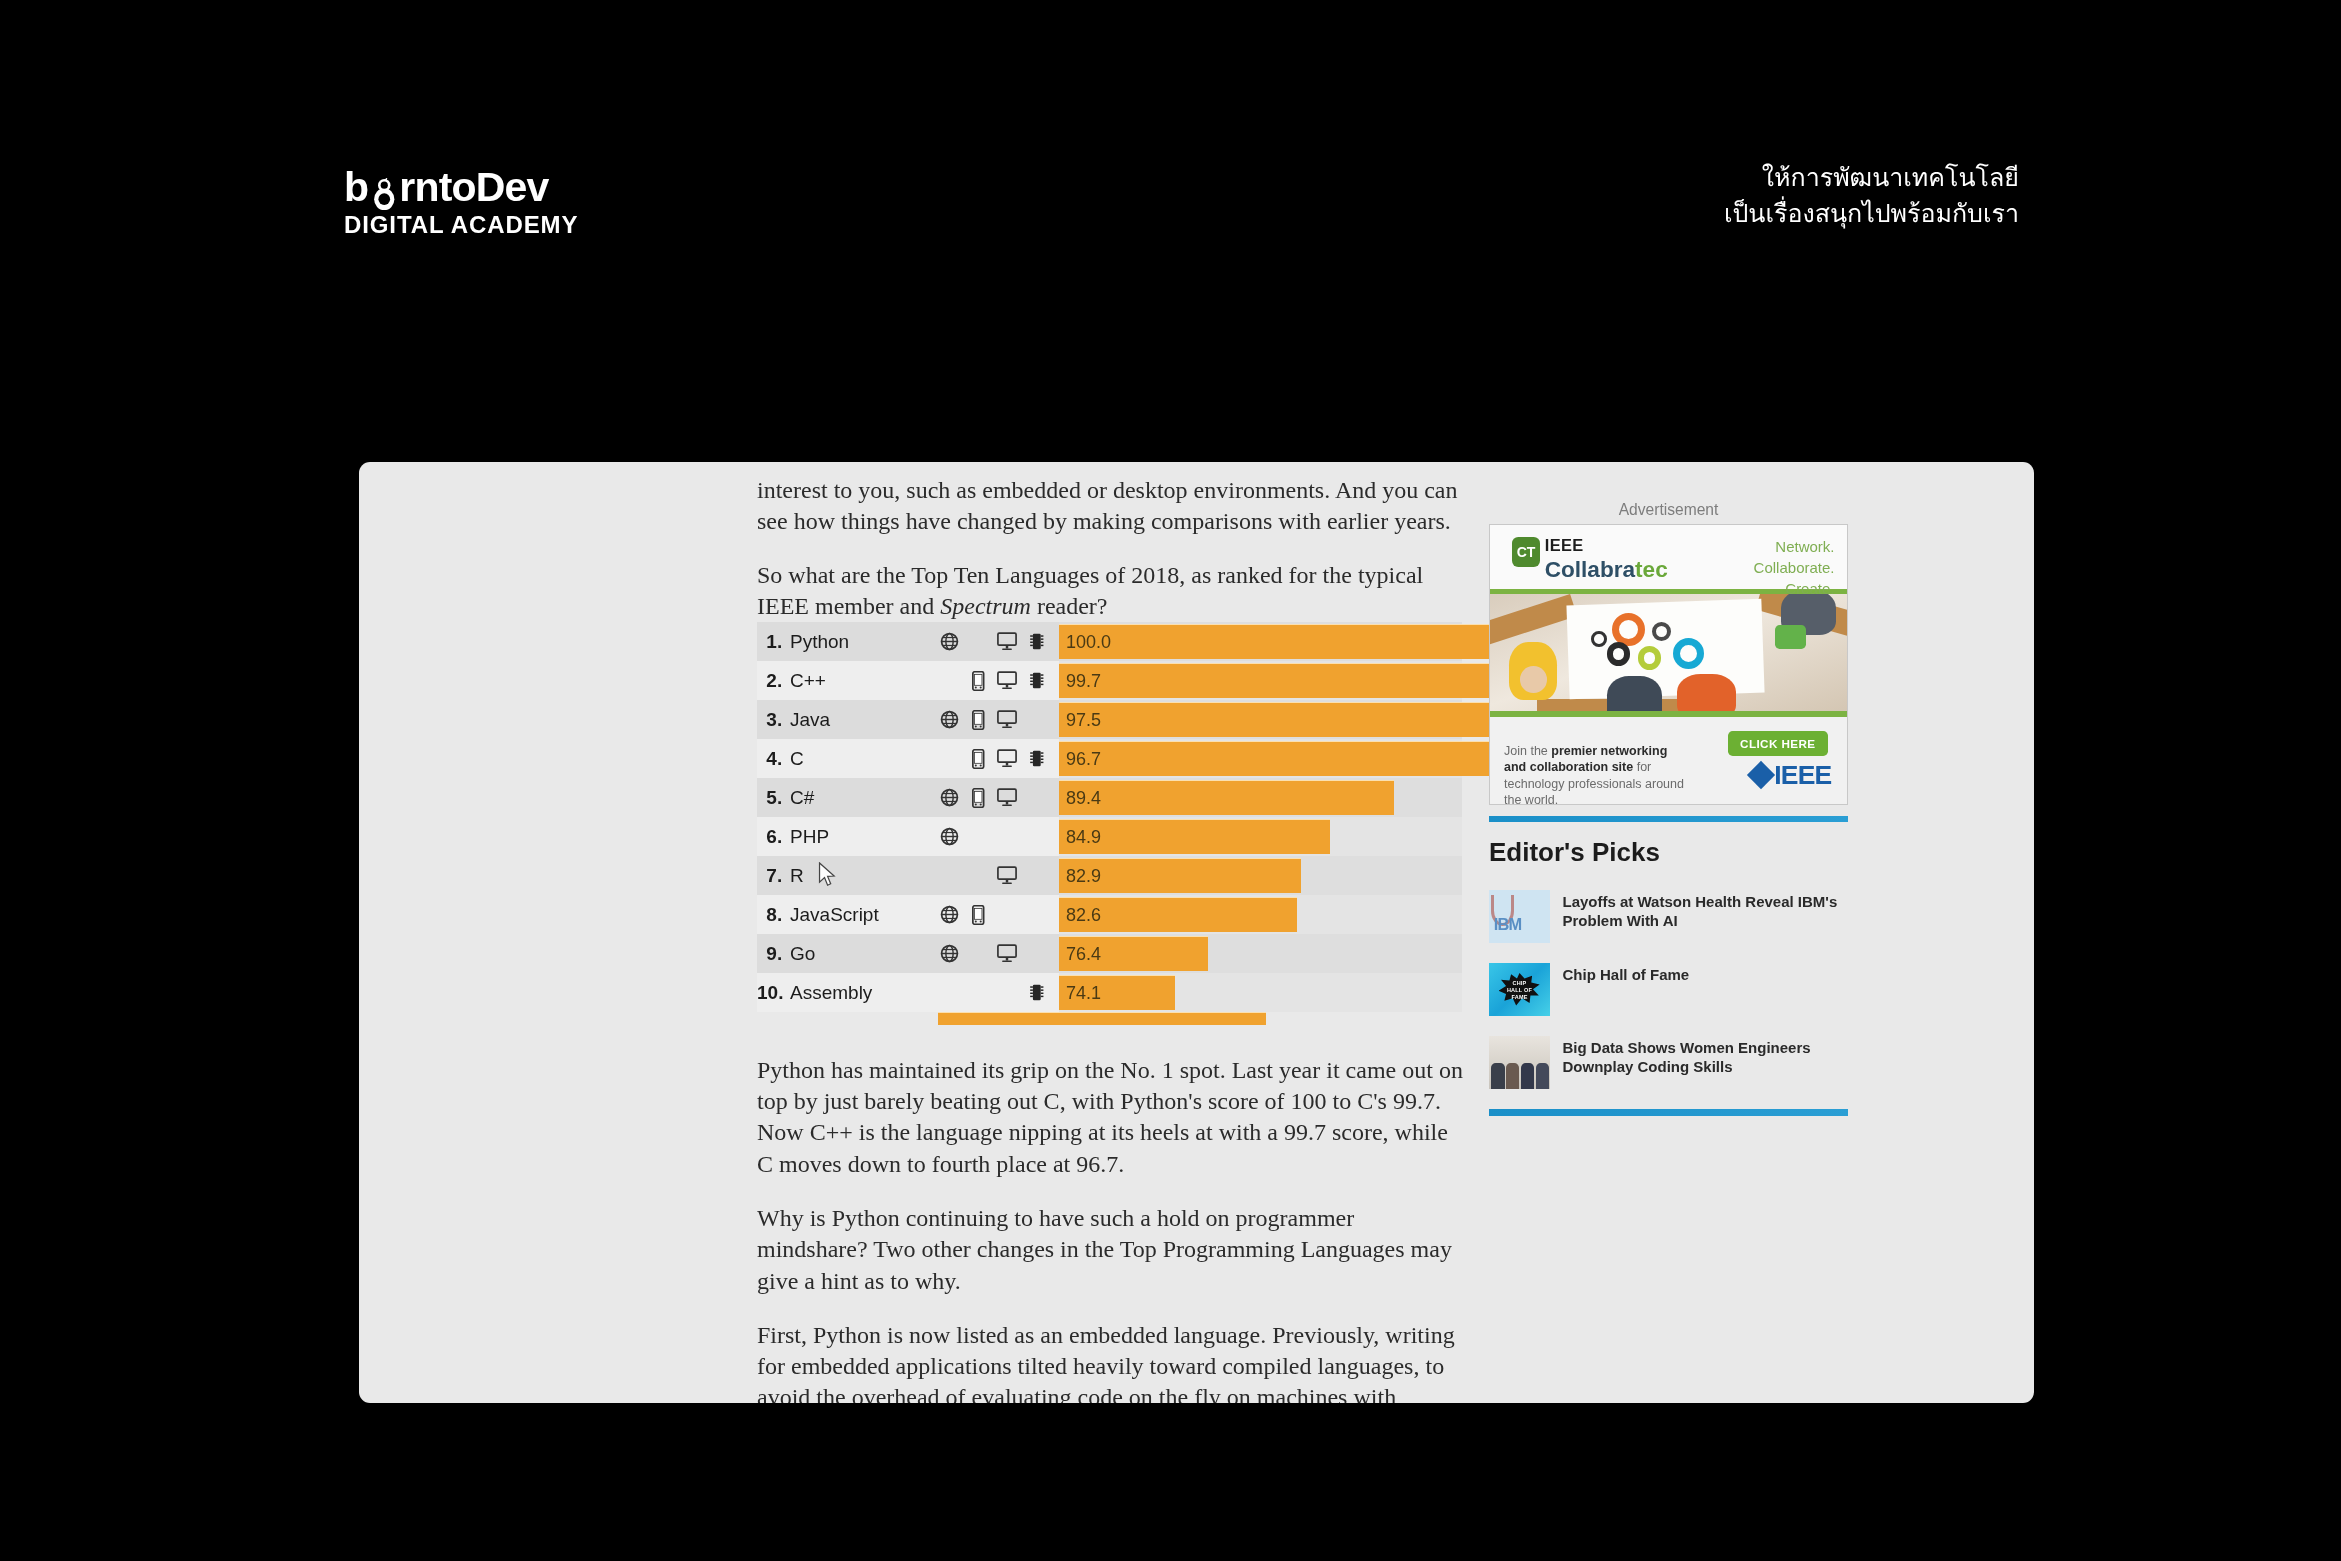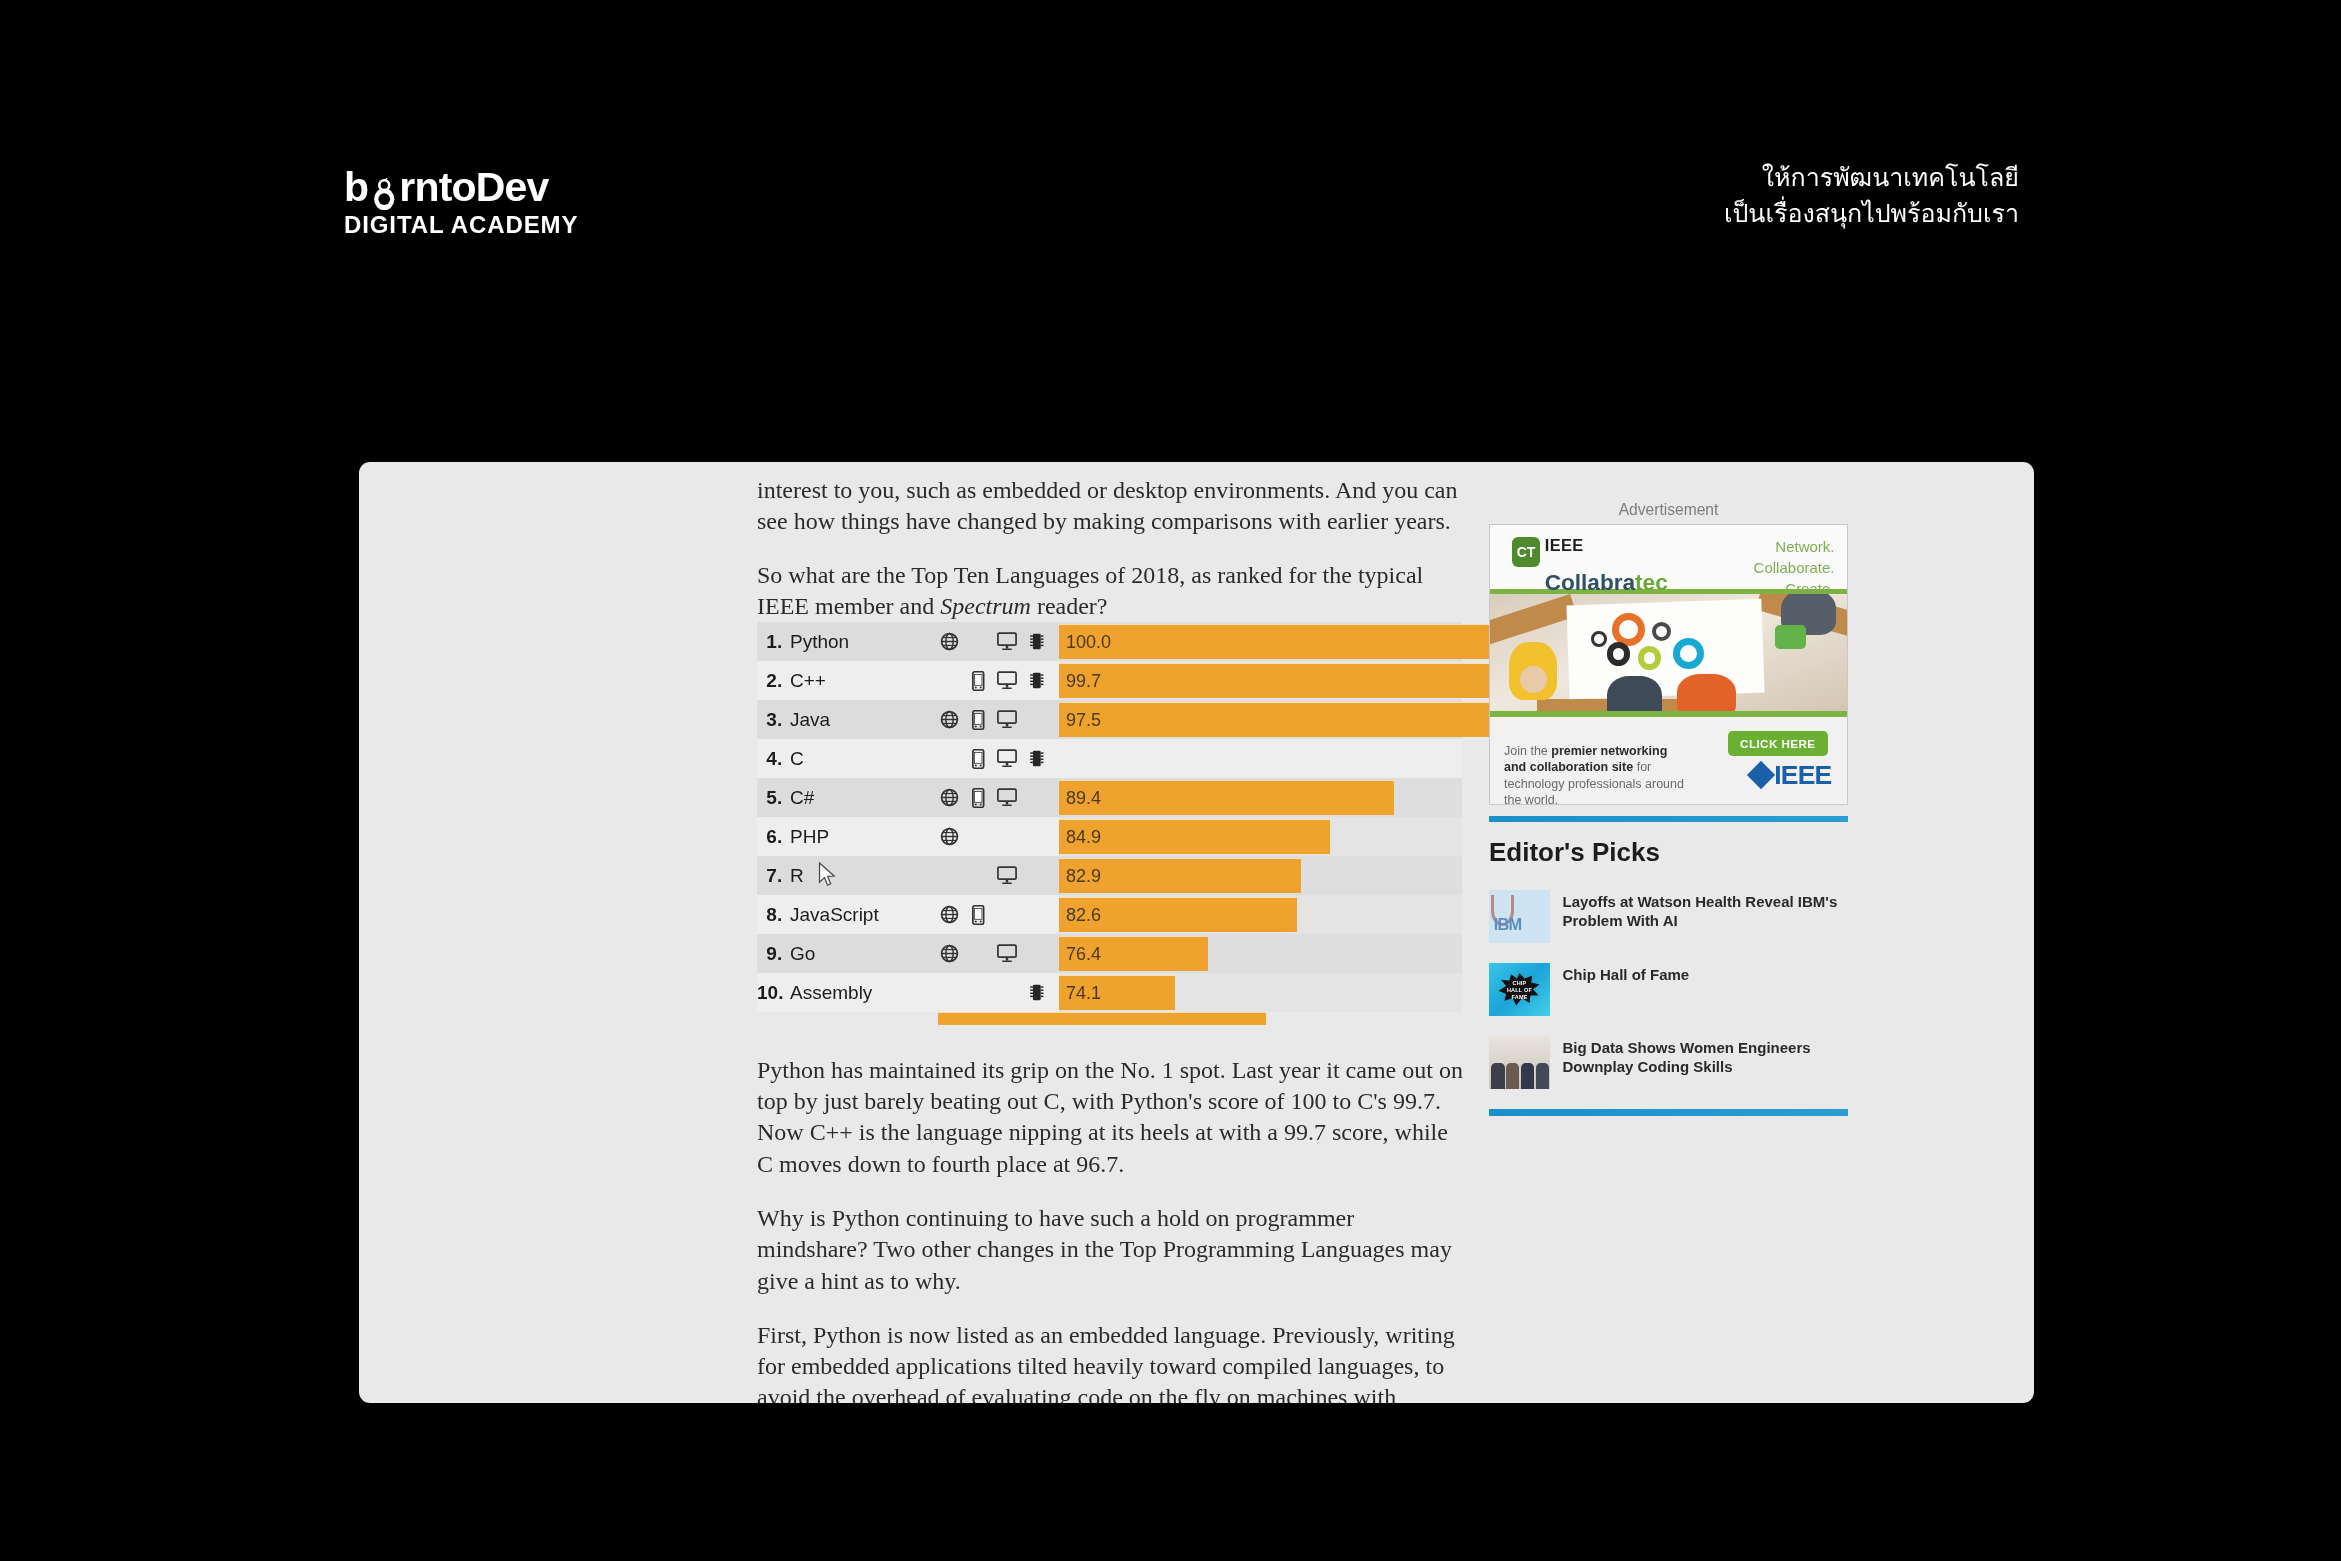--- a/index.html
+++ b/index.html
@@ -55,21 +55,21 @@
 
   
   #sidebar { position:absolute; left:1130px; top:39px; width:359px; }
   #ad-label { text-align:center; font-size:15.6px; color:#7d7d7d; margin-bottom:4.7px; }
   #ad-box { width:359px; height:281px; border:0.8px solid #c8c8c8; background:#fff; position:relative; overflow:hidden; }
   #ad-top { height:64px; background:#fafafa; position:relative; }
   #ad-logo { position:absolute; left:22px; top:12.5px; display:flex; align-items:flex-start; gap:4.7px; }
   #ad-mark { width:28px; height:30px; background:#4f8a2e; border-radius:6.2px; position:relative;
              color:#fff; font-weight:bold; font-size:14px; text-align:center; line-height:30px; }
   #ad-ieee { font-size:16.4px; font-weight:bold; color:#1d1d1d; letter-spacing:0.4px; line-height:1; }
-  #ad-collab { font-size:22.6px; font-weight:bold; color:#2e4f66; line-height:1; margin-top:18px; }
+  #ad-collab { font-size:22.6px; font-weight:bold; color:#2e4f66; line-height:1; margin-top:5px; }
   #ad-collab .grn { color:#6aa83a; }
   #ad-tag { position:absolute; right:12.5px; top:11px; text-align:right; font-size:15px; color:#7fae52; line-height:1.4; }
   #ad-greenbar { height:5.5px; background:#7cb342; }
   #ad-photo { height:117px; position:relative; overflow:hidden;
               background:linear-gradient(160deg,#d9cdbd 0%,#efe8de 45%,#d4c6b3 100%); }
   .gear { position:absolute; border-radius:50%; border-style:solid; }
   #ad-photo .desk { position:absolute; background:#c08a4a; }
   .person { position:absolute; border-radius:40% 40% 30% 30%; }
   #ad-bottom { height:88px; background:#f1f1f1; position:relative; padding:26px 14px; }
   #ad-copy { font-size:12.5px; color:#6b6b6b; line-height:1.32; width:180px; }
@@ -280,20 +280,24 @@
                     <line x1="1.5" y1="13" x2="5" y2="13"></line>
                     <line x1="1.5" y1="17" x2="5" y2="17"></line>
                     <line x1="15" y1="5" x2="18.5" y2="5"></line>
                     <line x1="15" y1="9" x2="18.5" y2="9"></line>
                     <line x1="15" y1="13" x2="18.5" y2="13"></line>
                     <line x1="15" y1="17" x2="18.5" y2="17"></line>
                   </g>
                 </svg>
               </div>
             </div>
+            <div class="r-bar-cell">
+              <div class="r-bar" style="width: 439px; background: rgb(240, 162, 47);"></div>
+              <div class="r-val">96.7</div>
+            </div>
           </div>
           <div class="rank-row odd">
             <div class="r-num">5.</div>
             <div class="r-name">C#</div>
             <div class="r-types">
               <div class="slot">
                 <svg viewBox="0 0 24 24" width="19" height="19">
                   <circle cx="12" cy="12" r="10" fill="none" stroke="#333" stroke-width="2.2"></circle>
                   <ellipse cx="12" cy="12" rx="4.6" ry="10" fill="none" stroke="#333" stroke-width="1.8"></ellipse>
                   <line x1="2" y1="12" x2="22" y2="12" stroke="#333" stroke-width="1.8"></line>

